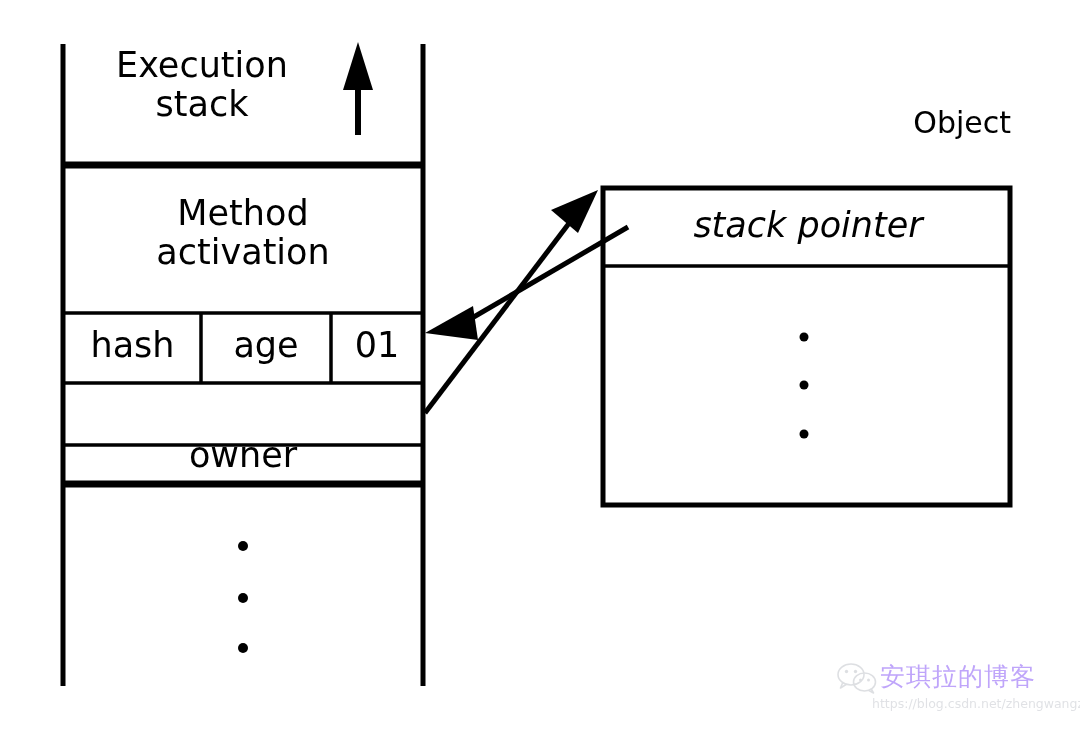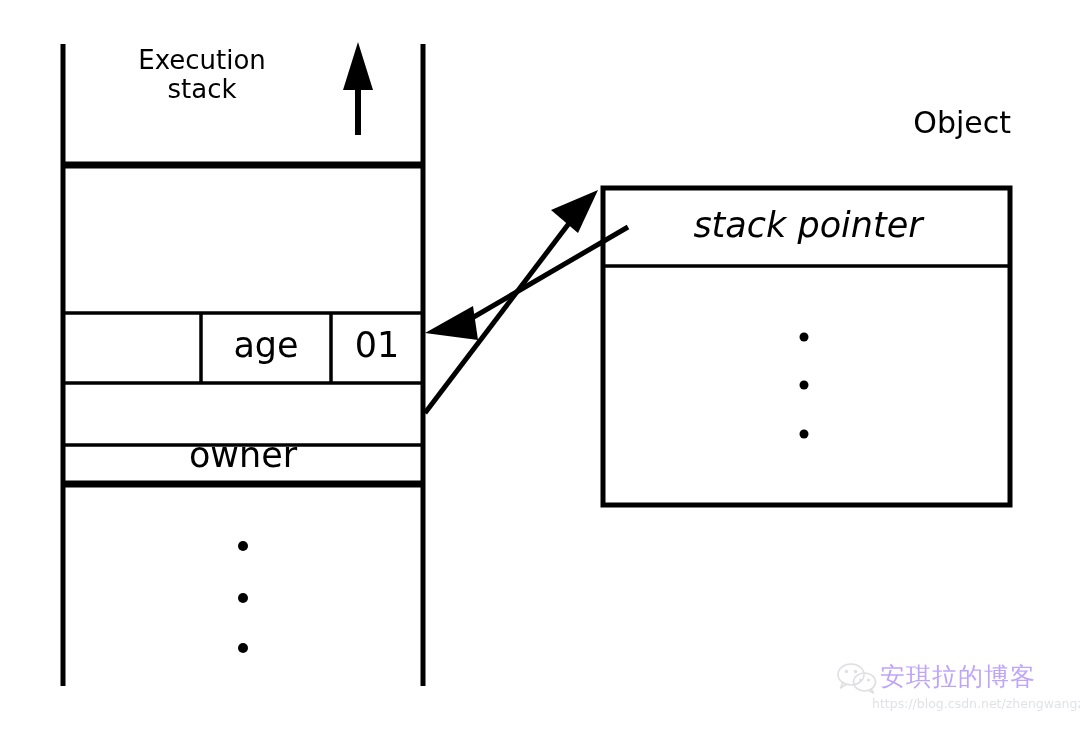--- a/index.html
+++ b/index.html
@@ -32,21 +32,21 @@
     text-align: center;
     white-space: pre-line;
     user-select: none;
   }
 
   
   #exec-stack-title {
     left: 62px;
     top: 46px;
     width: 280px;
-    font-size: 26px;
+    font-size: 35px;
   }
   #method-activation-label {
     left: 64px;
     top: 194px;
     width: 358px;
     font-size: 35px;
   }
   .frame-cell-label {
     font-size: 35px;
     top: 326px;
@@ -174,21 +174,24 @@
     <g>
       <line x1="425" y1="413" x2="570" y2="222" stroke="#000" stroke-width="5"></line>
       <polygon points="598,190 551,210 578,233" fill="#000"></polygon>
     </g>
 
   </svg>
 
   <div class="lbl" id="exec-stack-title">Execution
 stack</div>
 
-
+  <div class="lbl" id="method-activation-label">Method
+activation</div>
+
+  <div class="lbl frame-cell-label" id="cell-hash">hash</div>
 
   <div class="lbl frame-cell-label" id="cell-age">age</div>
 
   <div class="lbl frame-cell-label" id="cell-01">01</div>
 
   <div class="lbl" id="owner-label">owner</div>
 
   <div class="lbl" id="object-title">Object</div>
 
   <div class="lbl" id="stack-pointer-label">stack pointer</div>

